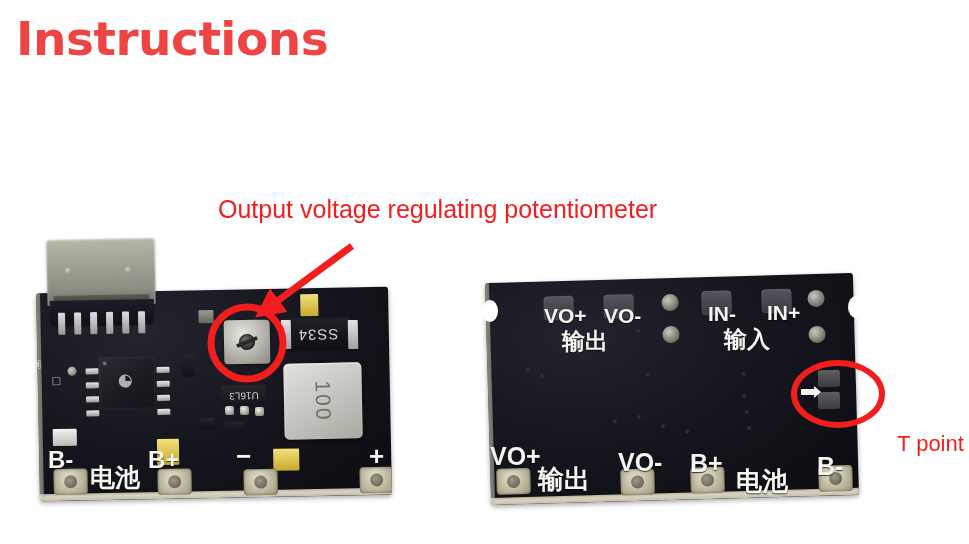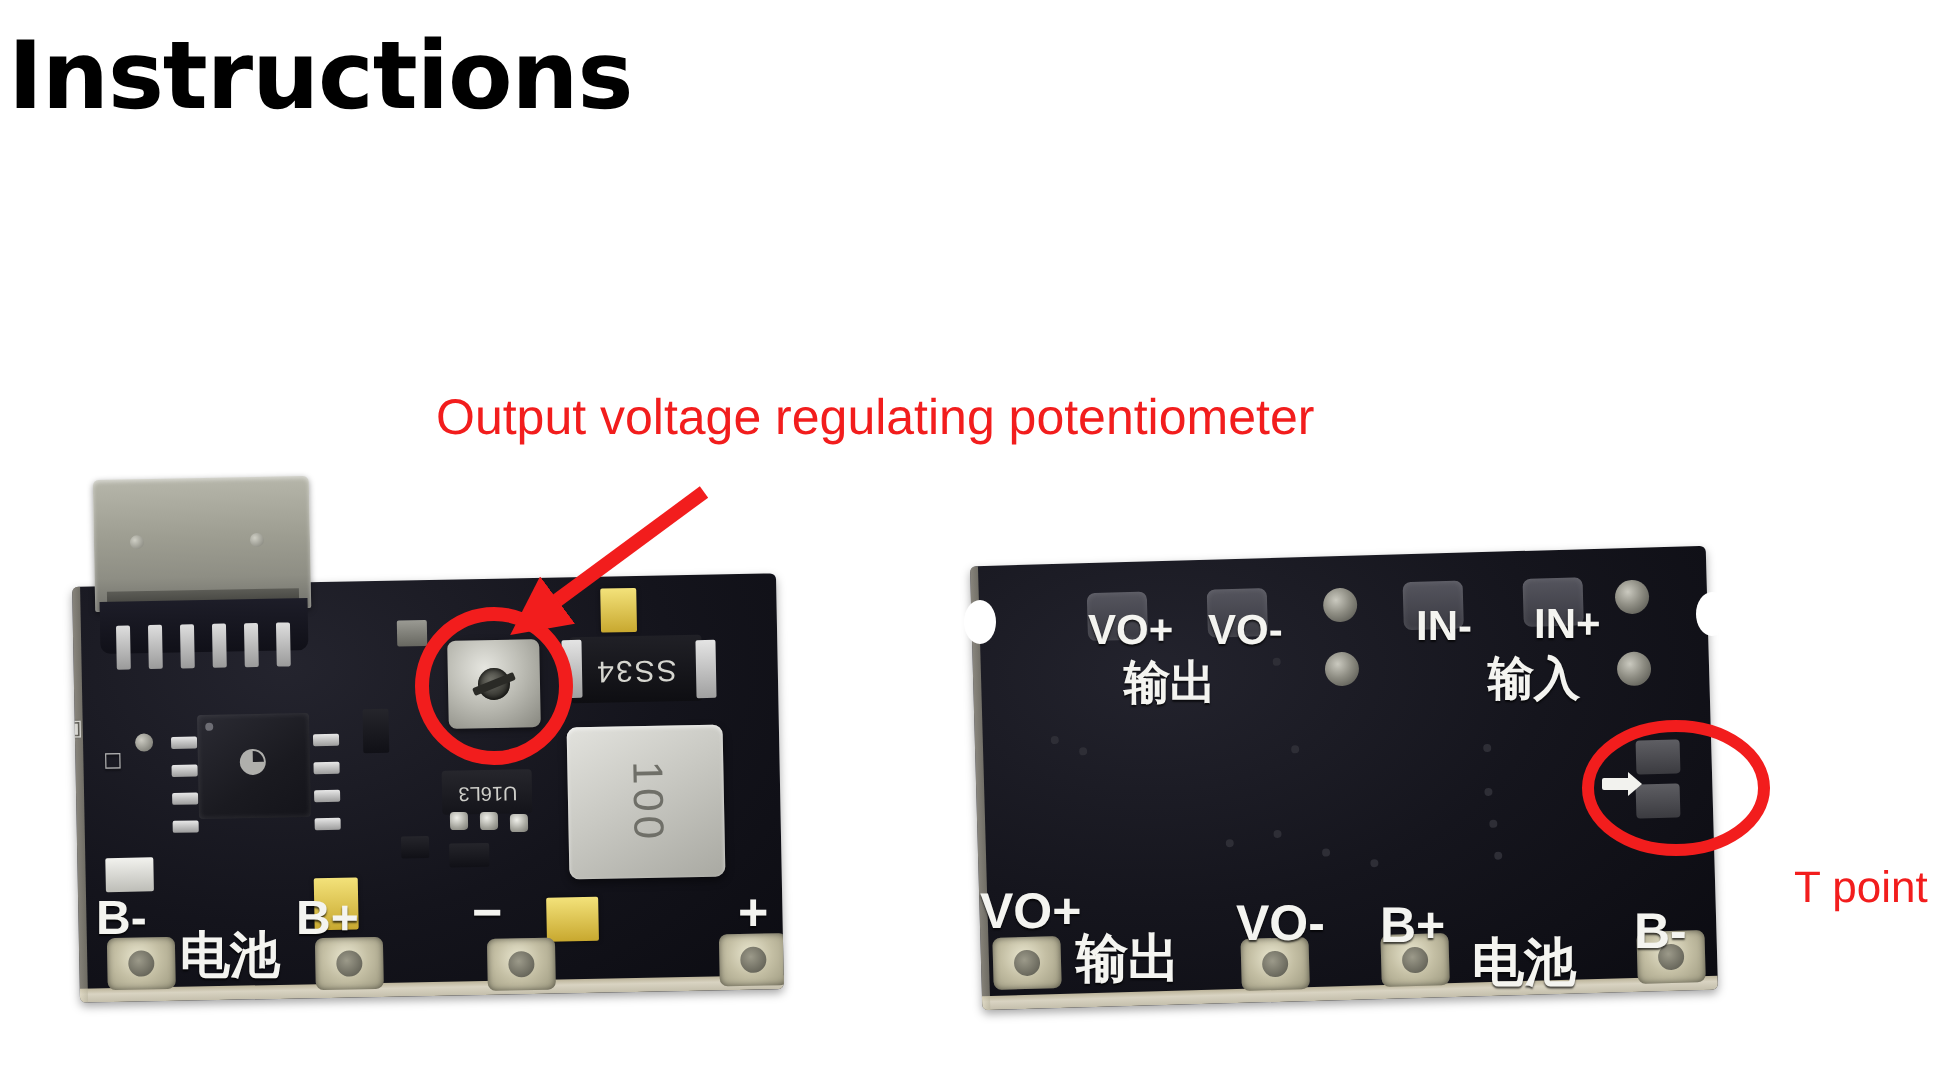--- a/index.html
+++ b/index.html
@@ -12,26 +12,26 @@
     width: 969px;
     height: 544px;
     position: relative;
     overflow: hidden;
     font-family: "Liberation Sans", sans-serif;
   }
 
   
   #page-title {
     position: absolute;
-    left: 4px;
+    left: 16px;
     top: 14px;
     font-size: 47px;
     font-weight: bold;
     letter-spacing: -0.5px;
-    color: #000000;
+    color: #ef4444;
     font-family: "DejaVu Sans", sans-serif;
     line-height: 1.05;
     white-space: nowrap;
   }
 
   
   .annot-text {
     position: absolute;
     color: #f21d1d;
     white-space: nowrap;
@@ -509,21 +509,21 @@
 
 <div class="tpad" style="left:818px; top:370px; transform:rotate(-1.6deg);"></div>
 <div class="tpad" style="left:818px; top:392px; transform:rotate(-1.6deg);"></div>
 <div id="t-arrow"></div>
 
 <div class="silk" style="left:544px; top:304px; font-size:21px;">VO+</div>
 <div class="silk" style="left:604px; top:304px; font-size:21px;">VO-</div>
 <div class="silk" style="left:708px; top:302px; font-size:21px;">IN-</div>
 <div class="silk" style="left:767px; top:301px; font-size:21px;">IN+</div>
 <div class="silk silk-cn" style="left:562px; top:326px; font-size:23px;">输出</div>
-<div class="silk silk-cn" style="left:724px; top:324px; font-size:23px;margin-left:20px;">输入</div>
+<div class="silk silk-cn" style="left:724px; top:324px; font-size:23px;">输入</div>
 
 <div class="silk" style="left:490px; top:442px; font-size:25px;">VO+</div>
 <div class="silk" style="left:618px; top:448px; font-size:25px;">VO-</div>
 <div class="silk" style="left:690px; top:449px; font-size:25px;">B+</div>
 <div class="silk" style="left:817px; top:452px; font-size:25px;">B-</div>
 <div class="silk silk-cn" style="left:538px; top:462px; font-size:26px;">输出</div>
 <div class="silk silk-cn" style="left:736px; top:464px; font-size:26px;">电池</div>
 
 <svg class="overlay-svg" viewBox="0 0 969 544">
   <defs>

